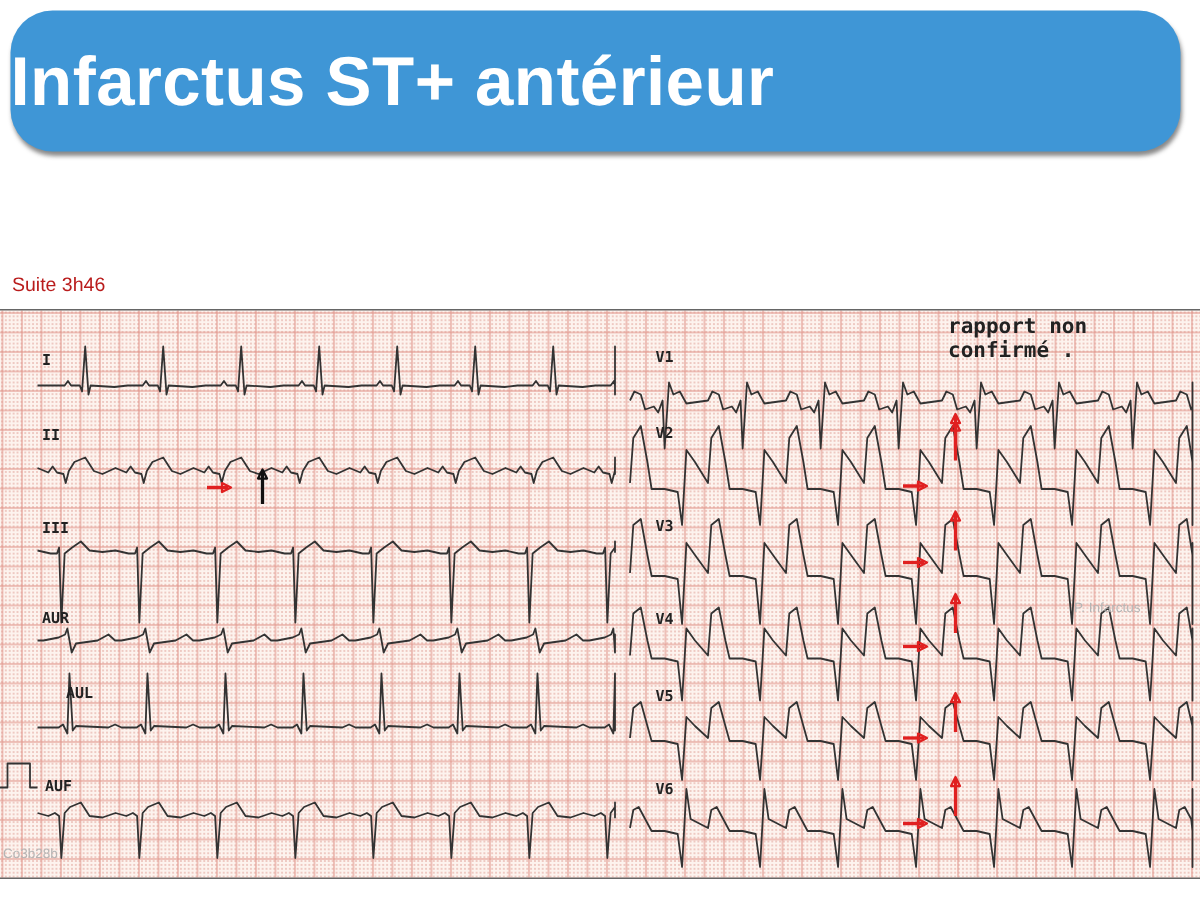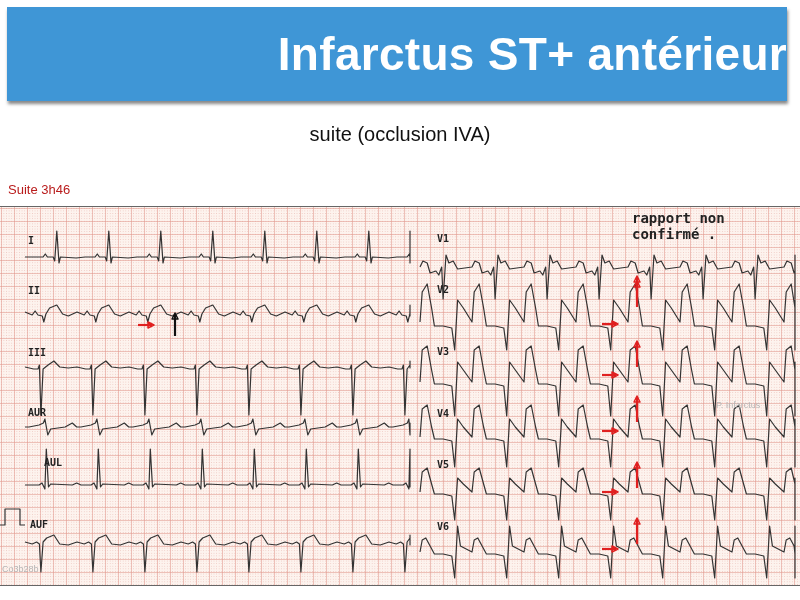--- a/index.html
+++ b/index.html
@@ -1,21 +1,21 @@
 <!DOCTYPE html>
 <html><head>
 <meta charset="utf-8">
 <style>
   html, body { margin:0; padding:0; }
   body { width:800px; height:600px; background:#ffffff; position:relative; overflow:hidden; font-family:"Liberation Sans", sans-serif; }
   .title-banner {
     position:absolute; left:7px; top:7px; width:780px; height:94px;
-    background:#3f96d6; border-radius:0;
+    background:#3f96d6; border-radius:28px;
     box-shadow: 1px 3px 3px rgba(40,40,40,0.55);
-    display:flex; align-items:center; justify-content:flex-end;
+    display:flex; align-items:center; justify-content:flex-start;
   }
   .title-banner h1 { margin:0; color:#ffffff; font-size:46px; font-weight:bold; letter-spacing:0.3px; }
   .subtitle { position:absolute; left:0; width:800px; text-align:center; color:#111; font-size:20px; line-height:27px; top:121px; }
   .case-label { position:absolute; left:8px; top:182px; color:#b91c1c; font-size:13px; }
   .ecg {
     position:absolute; left:0; top:206px; width:800px; height:378px;
     border-top:1px solid #666; border-bottom:1px solid #666;
     background-color:#fdf3ee;
     background-image:
       linear-gradient(to right, rgba(225,150,140,0.55) 1px, transparent 1px),
@@ -30,21 +30,20 @@
   .watermark { position:absolute; font-size:9px; color:#b5b5b5; }
 </style>
 </head>
 <body>
 
 <div class="title-banner">
   <h1>Infarctus ST+ antérieur</h1>
 </div>
 
 <div class="subtitle">
-  <div>suite (occlusion IVA)</div>
 </div>
 
 <div class="case-label">Suite 3h46</div>
 
 <div class="ecg">
   <svg id="ecg-svg" width="800" height="378">
       <path d="M25,50 L33.0,50.0 L43.1,50.0 L45.3,47.0 L47.4,50.0 L53.2,50.0 L54.7,54.0 L56.8,24.0 L59.0,56.0 L60.4,50.0 L76.3,51.0 L85.0,50.0 L85.0,50.0 L95.1,50.0 L97.3,47.0 L99.4,50.0 L105.2,50.0 L106.7,54.0 L108.8,24.0 L111.0,56.0 L112.4,50.0 L128.3,51.0 L137.0,50.0 L137.0,50.0 L147.1,50.0 L149.3,47.0 L151.4,50.0 L157.2,50.0 L158.7,54.0 L160.8,24.0 L163.0,56.0 L164.4,50.0 L180.3,51.0 L189.0,50.0 L189.0,50.0 L199.1,50.0 L201.3,47.0 L203.4,50.0 L209.2,50.0 L210.7,54.0 L212.8,24.0 L215.0,56.0 L216.4,50.0 L232.3,51.0 L241.0,50.0 L241.0,50.0 L251.1,50.0 L253.3,47.0 L255.4,50.0 L261.2,50.0 L262.7,54.0 L264.8,24.0 L267.0,56.0 L268.4,50.0 L284.3,51.0 L293.0,50.0 L293.0,50.0 L303.1,50.0 L305.3,47.0 L307.4,50.0 L313.2,50.0 L314.7,54.0 L316.8,24.0 L319.0,56.0 L320.4,50.0 L336.3,51.0 L345.0,50.0 L345.0,50.0 L355.1,50.0 L357.3,47.0 L359.4,50.0 L365.2,50.0 L366.7,54.0 L368.8,24.0 L371.0,56.0 L372.4,50.0 L388.3,51.0 L397.0,50.0 L397.0,50.0 L407.1,50.0 L409.3,47.0 L410.0,50.0 L410.0,50.0 L410.0,54.0 L410.0,24.0 L410.0,56.0 L410.0,50.0 L410.0,51.0 L410.0,50.0" fill="none" stroke="#333333" stroke-width="1.2" stroke-linejoin="round"></path>
       <path d="M25,105 L25.0,105.0 L32.2,108.0 L35.1,104.0 L38.0,108.0 L42.3,109.0 L43.8,115.0 L45.9,107.0 L49.6,101.0 L56.8,98.0 L62.6,107.0 L68.3,109.0 L77.0,105.0 L77.0,105.0 L84.2,108.0 L87.1,104.0 L90.0,108.0 L94.3,109.0 L95.8,115.0 L97.9,107.0 L101.6,101.0 L108.8,98.0 L114.6,107.0 L120.3,109.0 L129.0,105.0 L129.0,105.0 L136.2,108.0 L139.1,104.0 L142.0,108.0 L146.3,109.0 L147.8,115.0 L149.9,107.0 L153.6,101.0 L160.8,98.0 L166.6,107.0 L172.3,109.0 L181.0,105.0 L181.0,105.0 L188.2,108.0 L191.1,104.0 L194.0,108.0 L198.3,109.0 L199.8,115.0 L201.9,107.0 L205.6,101.0 L212.8,98.0 L218.6,107.0 L224.3,109.0 L233.0,105.0 L233.0,105.0 L240.2,108.0 L243.1,104.0 L246.0,108.0 L250.3,109.0 L251.8,115.0 L253.9,107.0 L257.6,101.0 L264.8,98.0 L270.6,107.0 L276.3,109.0 L285.0,105.0 L285.0,105.0 L292.2,108.0 L295.1,104.0 L298.0,108.0 L302.3,109.0 L303.8,115.0 L305.9,107.0 L309.6,101.0 L316.8,98.0 L322.6,107.0 L328.3,109.0 L337.0,105.0 L337.0,105.0 L344.2,108.0 L347.1,104.0 L350.0,108.0 L354.3,109.0 L355.8,115.0 L357.9,107.0 L361.6,101.0 L368.8,98.0 L374.6,107.0 L380.3,109.0 L389.0,105.0 L389.0,105.0 L396.2,108.0 L399.1,104.0 L402.0,108.0 L406.3,109.0 L407.8,115.0 L409.9,107.0 L410.0,101.0 L410.0,98.0 L410.0,107.0 L410.0,109.0 L410.0,105.0" fill="none" stroke="#333333" stroke-width="1.2" stroke-linejoin="round"></path>
       <path d="M25,160 L25.0,160.0 L33.7,162.0 L38.0,162.0 L39.4,158.0 L40.9,208.0 L43.1,162.0 L48.1,158.0 L53.9,154.0 L59.7,160.0 L68.3,161.0 L77.0,160.0 L77.0,160.0 L85.7,162.0 L90.0,162.0 L91.4,158.0 L92.9,208.0 L95.1,162.0 L100.1,158.0 L105.9,154.0 L111.7,160.0 L120.3,161.0 L129.0,160.0 L129.0,160.0 L137.7,162.0 L142.0,162.0 L143.4,158.0 L144.9,208.0 L147.1,162.0 L152.1,158.0 L157.9,154.0 L163.7,160.0 L172.3,161.0 L181.0,160.0 L181.0,160.0 L189.7,162.0 L194.0,162.0 L195.4,158.0 L196.9,208.0 L199.1,162.0 L204.1,158.0 L209.9,154.0 L215.7,160.0 L224.3,161.0 L233.0,160.0 L233.0,160.0 L241.7,162.0 L246.0,162.0 L247.4,158.0 L248.9,208.0 L251.1,162.0 L256.1,158.0 L261.9,154.0 L267.7,160.0 L276.3,161.0 L285.0,160.0 L285.0,160.0 L293.7,162.0 L298.0,162.0 L299.4,158.0 L300.9,208.0 L303.1,162.0 L308.1,158.0 L313.9,154.0 L319.7,160.0 L328.3,161.0 L337.0,160.0 L337.0,160.0 L345.7,162.0 L350.0,162.0 L351.4,158.0 L352.9,208.0 L355.1,162.0 L360.1,158.0 L365.9,154.0 L371.7,160.0 L380.3,161.0 L389.0,160.0 L389.0,160.0 L397.7,162.0 L402.0,162.0 L403.4,158.0 L404.9,208.0 L407.1,162.0 L410.0,158.0 L410.0,154.0 L410.0,160.0 L410.0,161.0 L410.0,160.0" fill="none" stroke="#333333" stroke-width="1.2" stroke-linejoin="round"></path>
       <path d="M25,220 L29.0,220.0 L39.1,218.0 L43.4,216.0 L44.9,212.0 L47.8,228.0 L50.7,222.0 L65.1,220.0 L72.3,216.0 L76.7,220.0 L81.0,220.0 L81.0,220.0 L91.1,218.0 L95.4,216.0 L96.9,212.0 L99.8,228.0 L102.7,222.0 L117.1,220.0 L124.3,216.0 L128.7,220.0 L133.0,220.0 L133.0,220.0 L143.1,218.0 L147.4,216.0 L148.9,212.0 L151.8,228.0 L154.7,222.0 L169.1,220.0 L176.3,216.0 L180.7,220.0 L185.0,220.0 L185.0,220.0 L195.1,218.0 L199.4,216.0 L200.9,212.0 L203.8,228.0 L206.7,222.0 L221.1,220.0 L228.3,216.0 L232.7,220.0 L237.0,220.0 L237.0,220.0 L247.1,218.0 L251.4,216.0 L252.9,212.0 L255.8,228.0 L258.7,222.0 L273.1,220.0 L280.3,216.0 L284.7,220.0 L289.0,220.0 L289.0,220.0 L299.1,218.0 L303.4,216.0 L304.9,212.0 L307.8,228.0 L310.7,222.0 L325.1,220.0 L332.3,216.0 L336.7,220.0 L341.0,220.0 L341.0,220.0 L351.1,218.0 L355.4,216.0 L356.9,212.0 L359.8,228.0 L362.7,222.0 L377.1,220.0 L384.3,216.0 L388.7,220.0 L393.0,220.0 L393.0,220.0 L403.1,218.0 L407.4,216.0 L408.9,212.0 L410.0,228.0 L410.0,222.0 L410.0,220.0 L410.0,216.0 L410.0,220.0 L410.0,220.0" fill="none" stroke="#333333" stroke-width="1.2" stroke-linejoin="round"></path>

